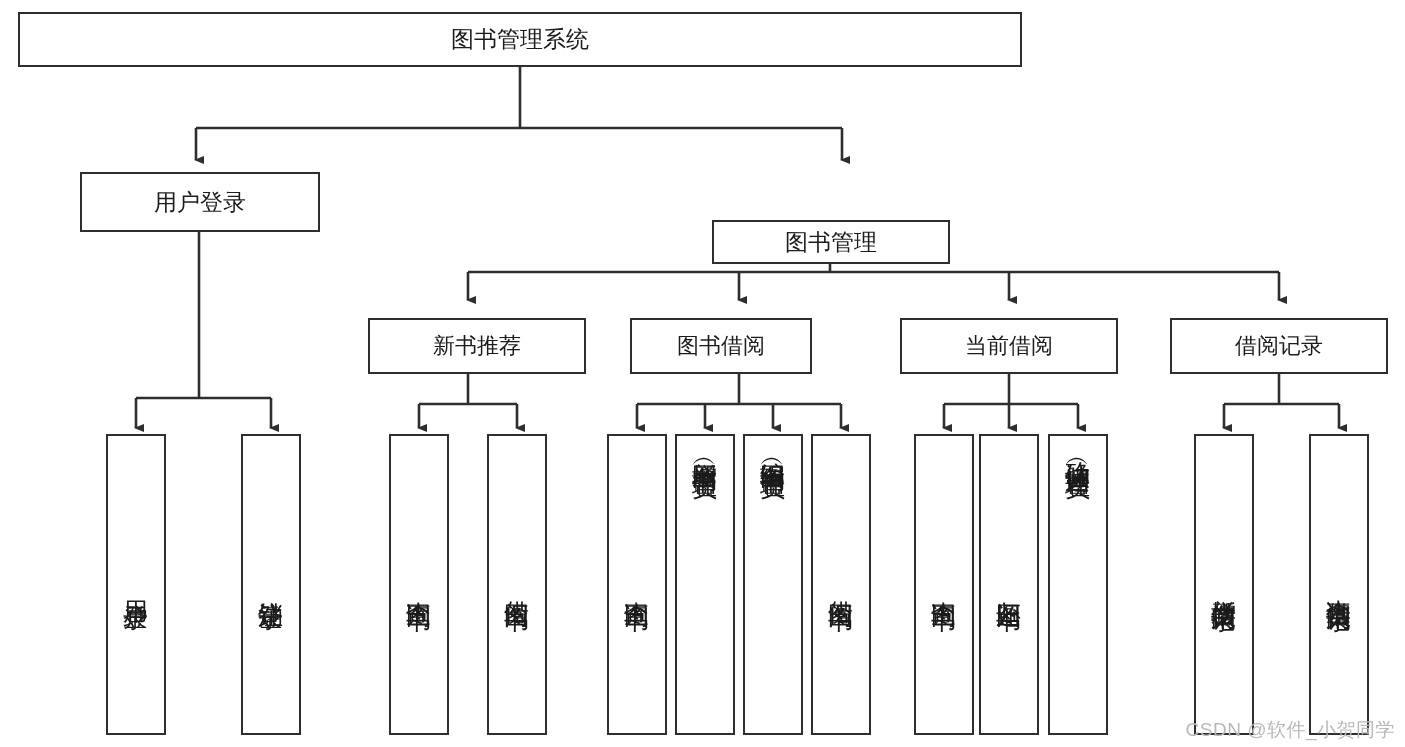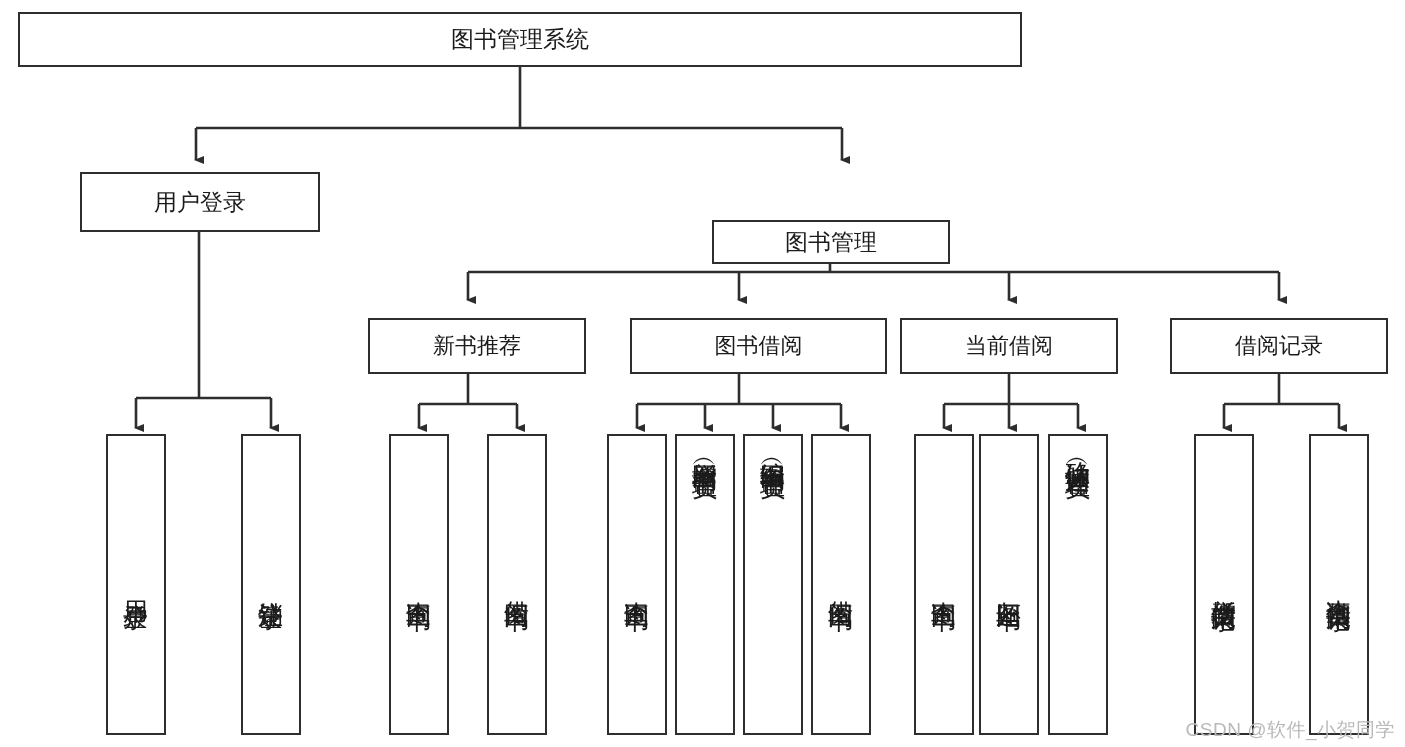--- a/index.html
+++ b/index.html
@@ -137,21 +137,21 @@
   </div>
 
   <div class="node lvl1" style="left:712px; top:172px; width:238px; height:44px;margin-top:48px;">
     <span class="label">图书管理</span>
   </div>
 
   <div class="node lvl2" style="left:368px; top:318px; width:218px; height:56px;">
     <span class="label">新书推荐</span>
   </div>
 
-  <div class="node lvl2" style="left:630px; top:318px; width:257px; height:56px;">
+  <div class="node lvl2" style="left:630px; top:318px; width:182px; height:56px;">
     <span class="label">图书借阅</span>
   </div>
 
   <div class="node lvl2" style="left:1170px; top:318px; width:218px; height:56px;">
     <span class="label">借阅记录</span>
   </div>
 
   <div class="node lvl2" style="left:900px; top:318px; width:218px; height:56px;">
     <span class="label">当前借阅</span>
   </div>

